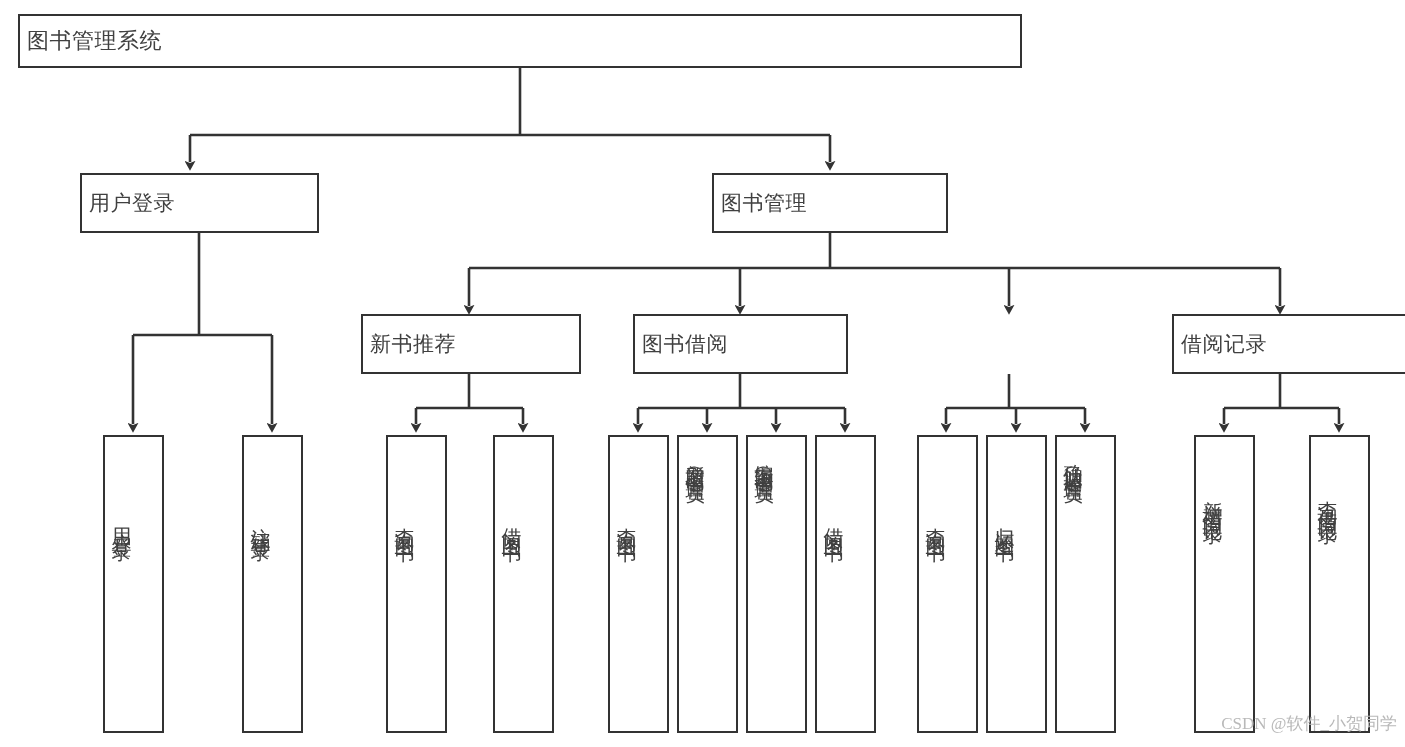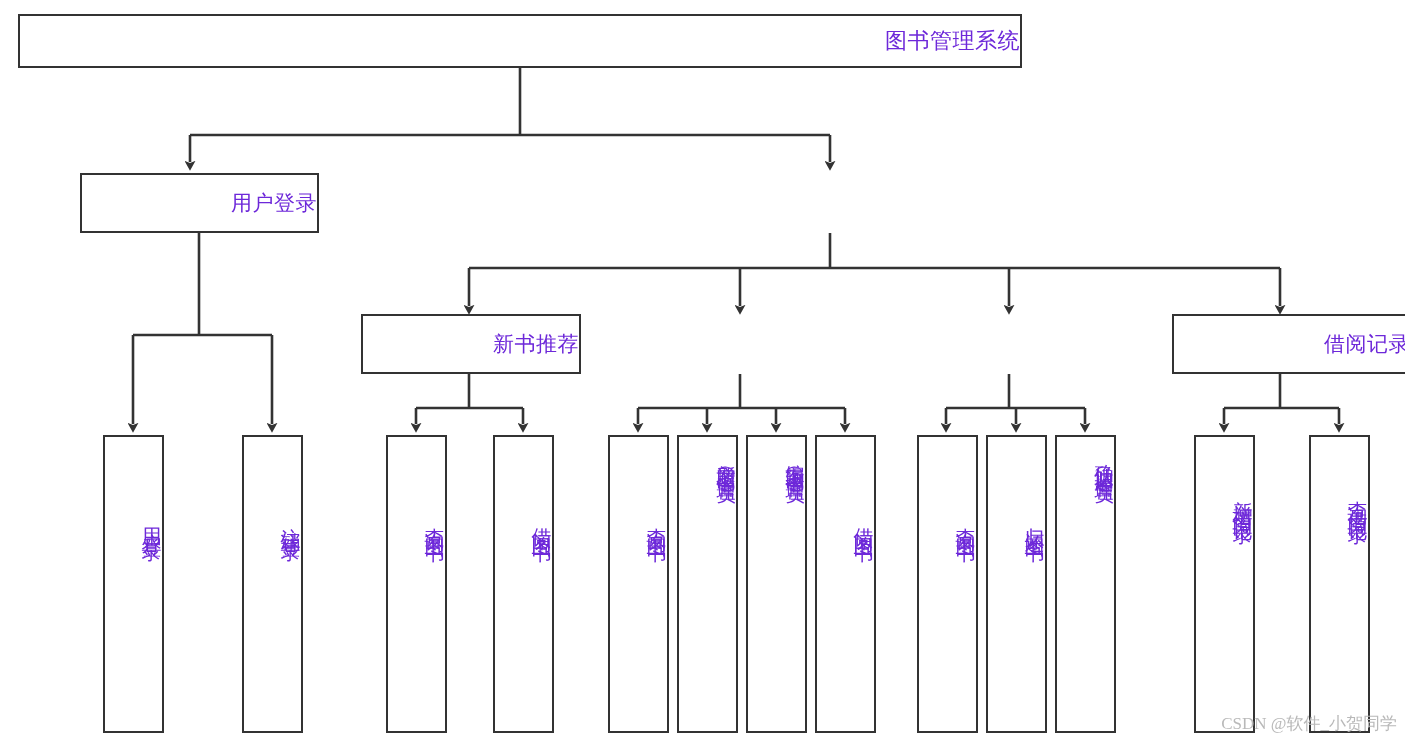--- a/index.html
+++ b/index.html
@@ -25,22 +25,22 @@
     height: 747px;
     pointer-events: none;
   }
   .node {
     position: absolute;
     box-sizing: border-box;
     background: #ffffff;
     border: 2.5px solid #333333;
     display: flex;
     align-items: center;
-    justify-content: flex-end;
-    color: #6d28d9;
+    justify-content: flex-start;
+    color: #404040;
     padding-left: 7px;
   }
   .node-label {
     display: block;
     text-align: center;
     line-height: 1.18;
   }
   
   .node.h .node-label {
     font-size: 21px;
@@ -137,25 +137,31 @@
   </svg>
 
   <div class="node h root" style="left:18px; top:14px; width:1004px; height:54px;">
     <span class="node-label">图书管理系统</span>
   </div>
 
   <div class="node h" style="left:80px; top:173px; width:239px; height:60px;">
     <span class="node-label">用户登录</span>
   </div>
 
+  <div class="node h" style="left:712px; top:173px; width:236px; height:60px;">
+    <span class="node-label">图书管理</span>
+  </div>
 
   <div class="node h" style="left:361px; top:314px; width:220px; height:60px;">
     <span class="node-label">新书推荐</span>
   </div>
 
+  <div class="node h" style="left:633px; top:314px; width:215px; height:60px;">
+    <span class="node-label">图书借阅</span>
+  </div>
 
 
   <div class="node h" style="left:1172px; top:314px; width:240px; height:60px;">
     <span class="node-label">借阅记录</span>
   </div>
 
   <div class="node v" style="left:103px; top:435px; width:61px; height:298px; padding-top:75px;">
     <span class="node-label">用户登录</span>
   </div>
 

